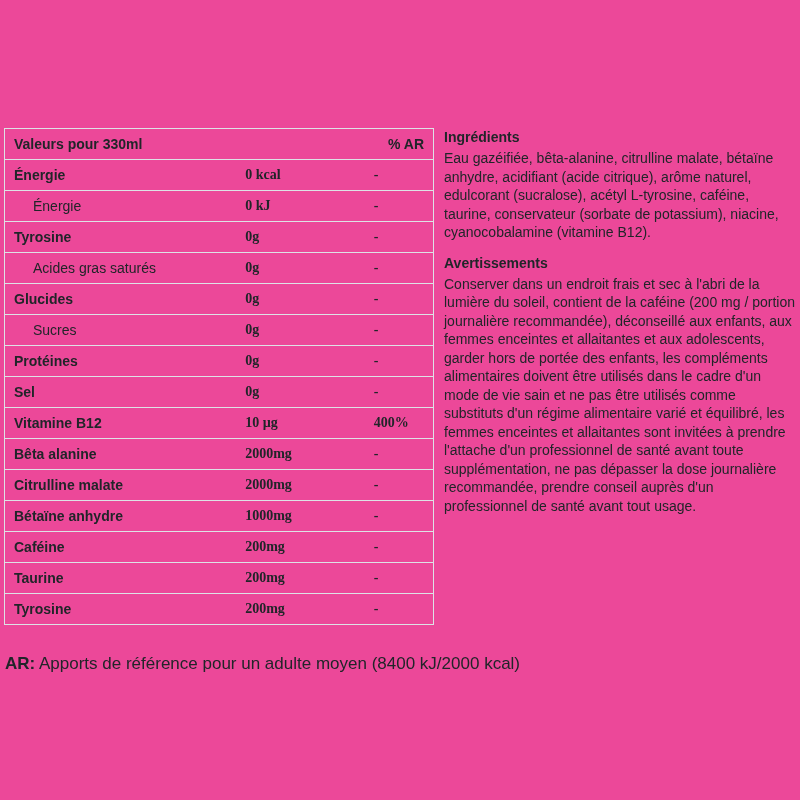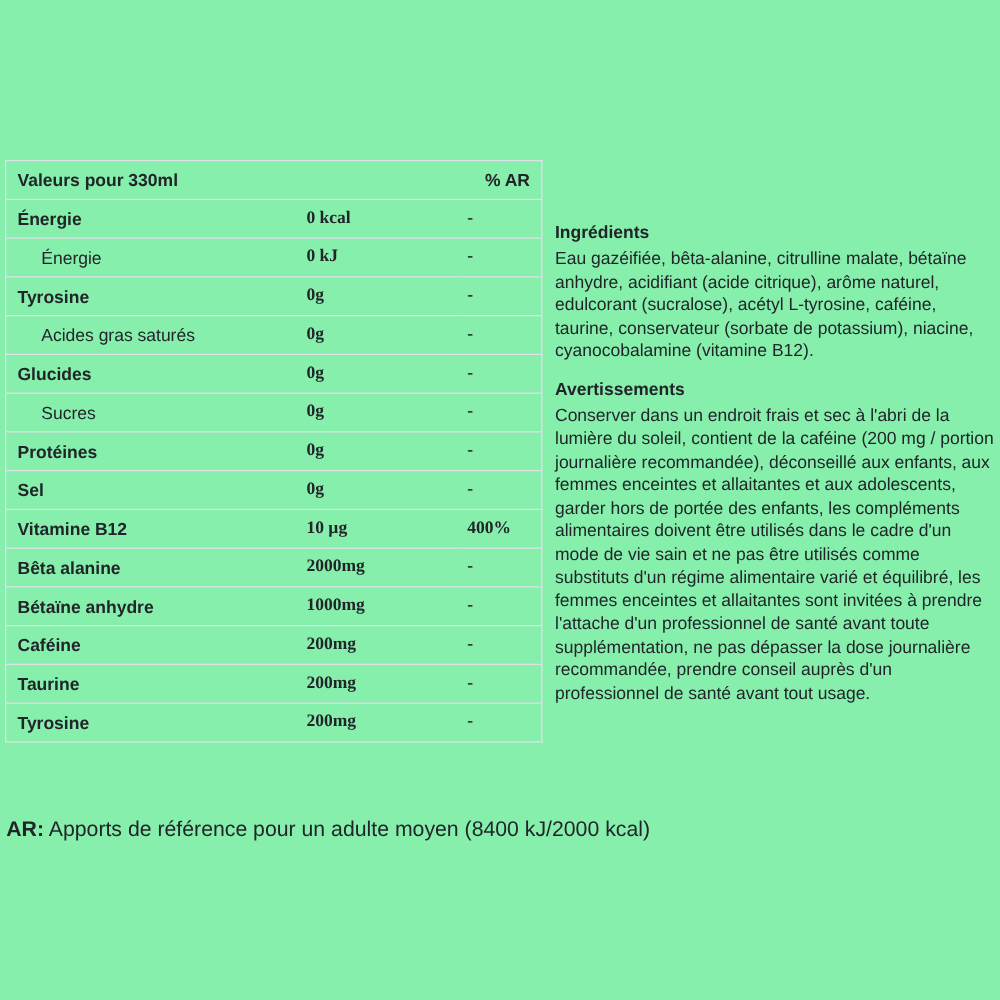--- a/index.html
+++ b/index.html
@@ -5,21 +5,21 @@
   html, body {
     margin: 0;
     padding: 0;
     background: #ffffff;
     font-family: "Liberation Sans", "DejaVu Sans", sans-serif;
   }
   .page {
     position: relative;
     width: 800px;
     height: 800px;
-    background: #86efac;
+    background: #ec4899;
     overflow: hidden;
     color: #212529;
   }
   
   .table-wrap {
     position: absolute;
     left: 4px;
     top: 128px;
     width: 430px;
   }
@@ -61,21 +61,20 @@
   .footnote .fn-label { font-weight: 700; }
   
   .right-col {
     position: absolute;
     left: 444px;
     top: 128px;
     width: 352px;
     font-size: 14px;
     line-height: 18.5px;
     color: #212529;
-    margin-top: 48px;
   }
   .right-col h3 {
     margin: 0 0 3px 0;
     font-size: 14px;
     line-height: 18px;
     font-weight: 700;
     color: #212529;
   }
   .right-col p {
     margin: 0 0 12px 0;
@@ -145,20 +144,25 @@
     <td class="cell-label">Vitamine B12</td>
     <td class="cell-value">10 µg</td>
     <td class="cell-ar">400%</td>
   </tr>
           <tr>
     <td class="cell-label">Bêta alanine</td>
     <td class="cell-value">2000mg</td>
     <td class="cell-ar">-</td>
   </tr>
           <tr>
+    <td class="cell-label">Citrulline malate</td>
+    <td class="cell-value">2000mg</td>
+    <td class="cell-ar">-</td>
+  </tr>
+          <tr>
     <td class="cell-label">Bétaïne anhydre</td>
     <td class="cell-value">1000mg</td>
     <td class="cell-ar">-</td>
   </tr>
           <tr>
     <td class="cell-label">Caféine</td>
     <td class="cell-value">200mg</td>
     <td class="cell-ar">-</td>
   </tr>
           <tr>

